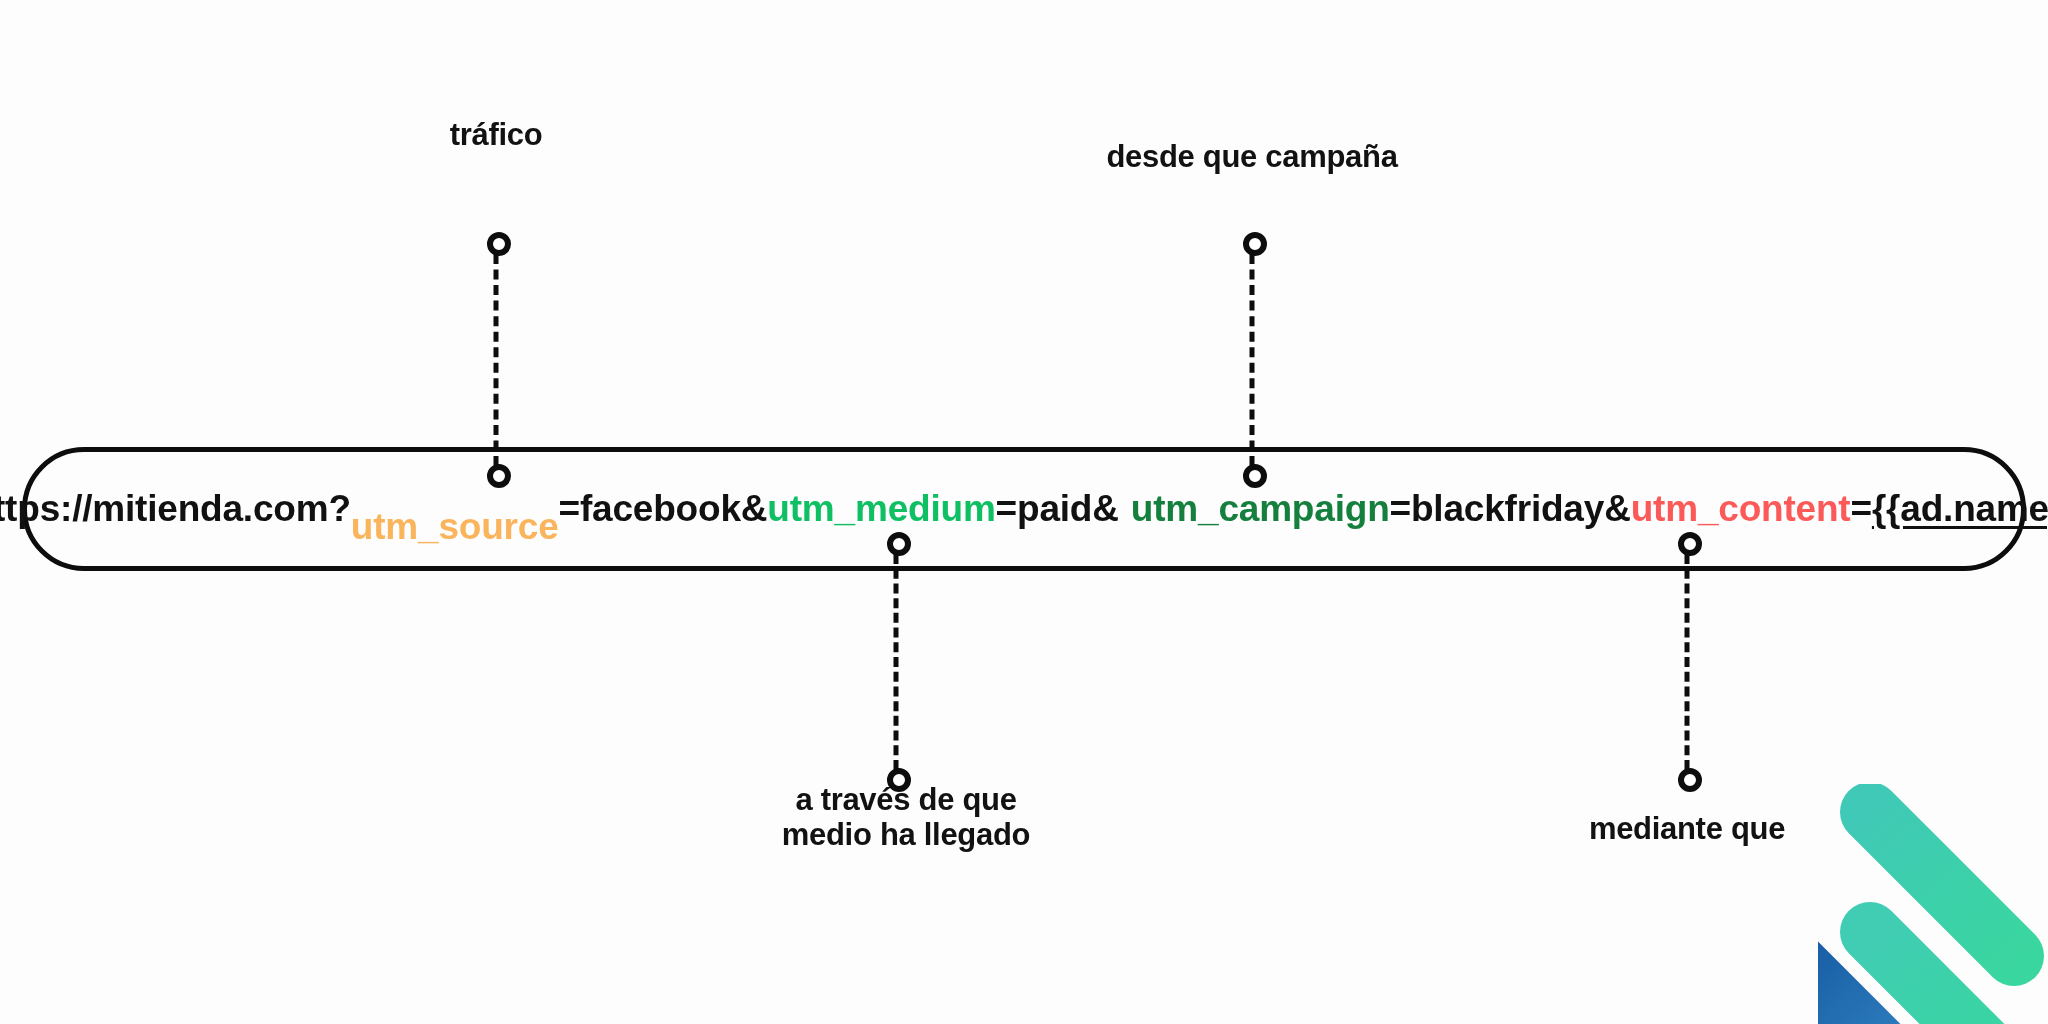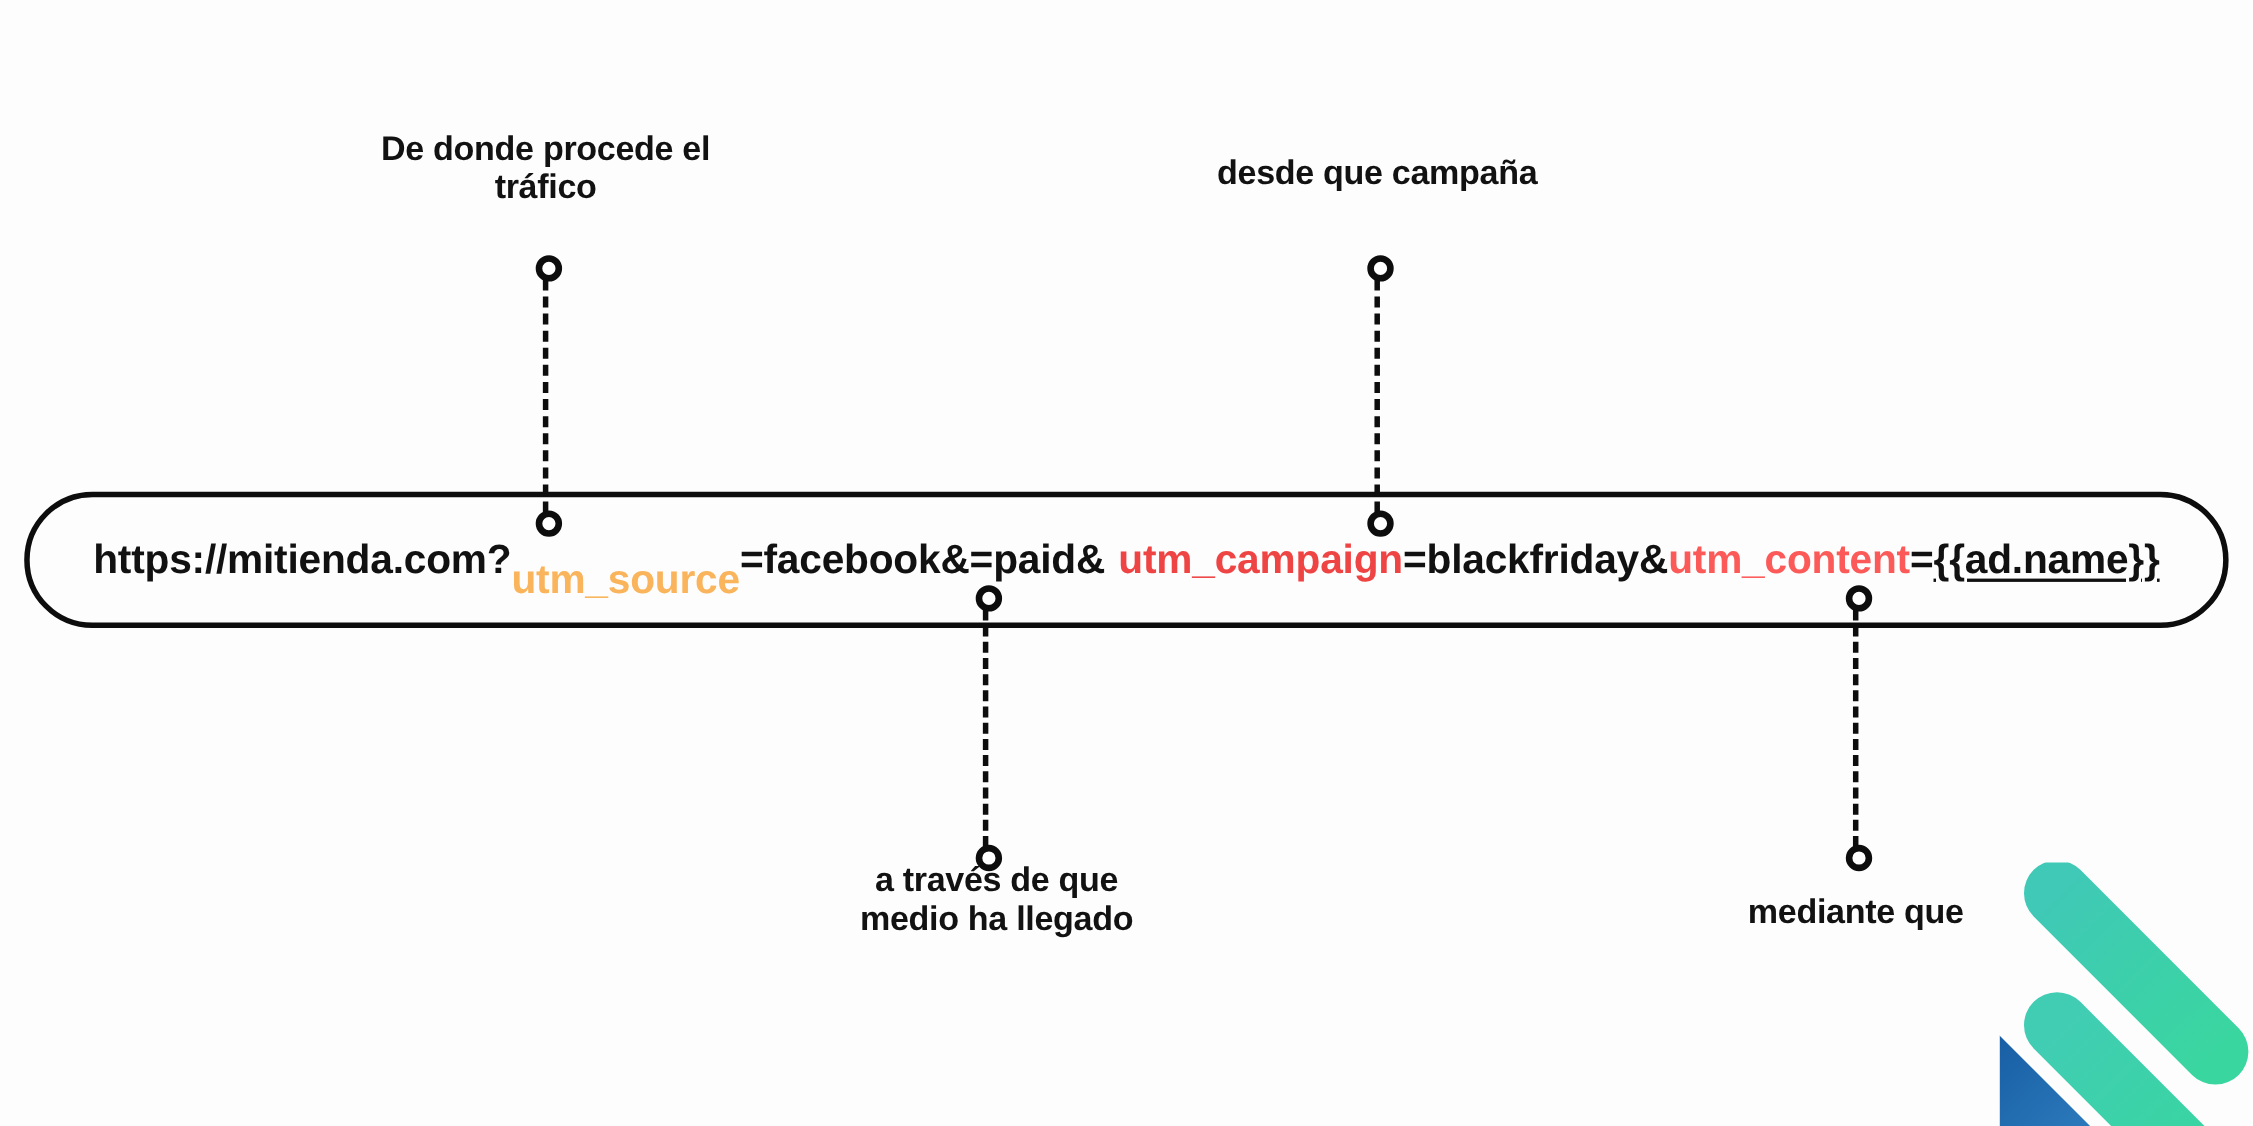--- a/index.html
+++ b/index.html
@@ -45,21 +45,21 @@
     font-size: 37px;
     font-weight: bold;
     letter-spacing: -0.2px;
     color: #111111;
     z-index: 6;
     pointer-events: none;
   }
   #url-text span { white-space: pre; }
   .utm-source   { color: #f9b45c; margin-top: 35px; }
   .utm-medium   { color: #0fbf63; }
-  .utm-campaign { color: #ef4444; margin-left: 12px; }
+  .utm-campaign { color: #15803d; margin-left: 12px; }
   .utm-content  { color: #fb5a58; text-align: right; }
   .tpl-underline { text-decoration: underline; text-underline-offset: 5px; text-decoration-thickness: 3px; }
 
   
   .connector {
     position: absolute;
     z-index: 5;
   }
   .conn-line {
     position: absolute;
@@ -134,34 +134,34 @@
   </div>
 
   <div id="url-pill"></div>
 
   <div id="url-text">
     <span>https://mitienda.com?</span>
       <span class="utm-source">utm_source</span>
       <span>=</span>
       <span>facebook</span>
       <span>&amp;</span>
+      <span class="utm-medium">utm_medium</span>
       <span>=</span>
       <span>paid</span>
       <span>&amp;</span>
       <span class="utm-campaign">utm_campaign</span>
       <span>=</span>
       <span>blackfriday</span>
       <span>&amp;</span>
       <span class="utm-content">utm_content</span>
       <span>=</span>
       <span class="tpl-underline">{{ad.name}}</span>
   </div>
 
   <div class="annotation" style="left:316px; top:118px; width:360px;">
-    <span class="ln">De donde procede el</span>
     <span class="ln">tráfico</span>
   </div>
 
   <div class="annotation" style="left:1032px; top:140px; width:440px;">
     <span class="ln">desde que campaña</span>
   </div>
 
   <div class="annotation" style="left:716px; top:783px; width:380px;">
     <span class="ln">a través de que</span>
     <span class="ln">medio ha llegado</span>

